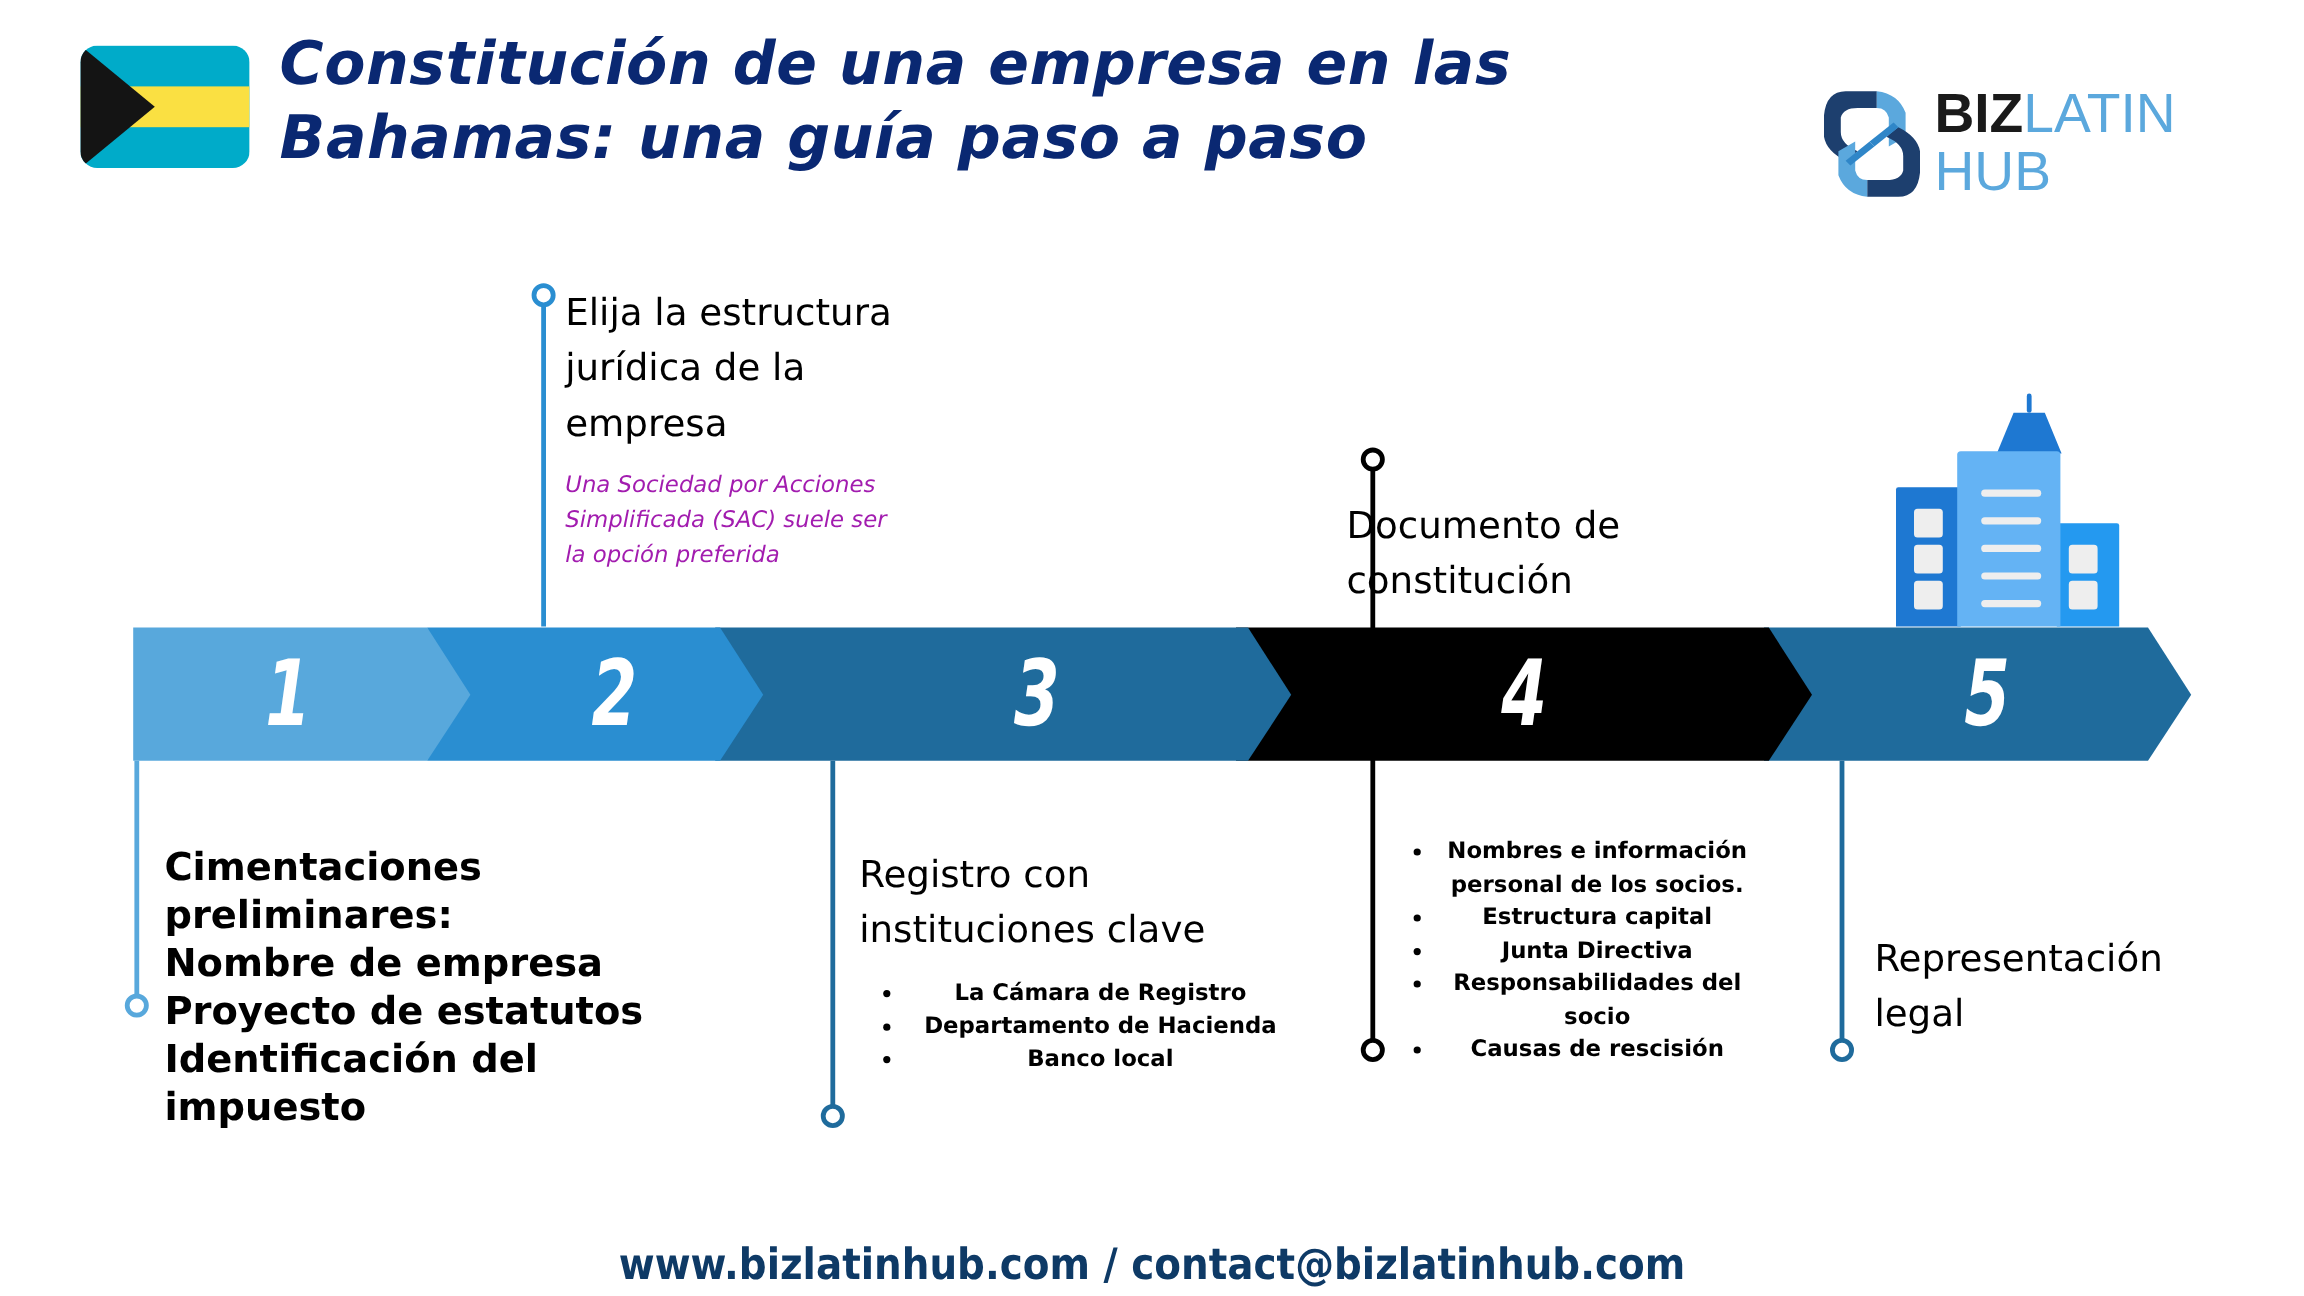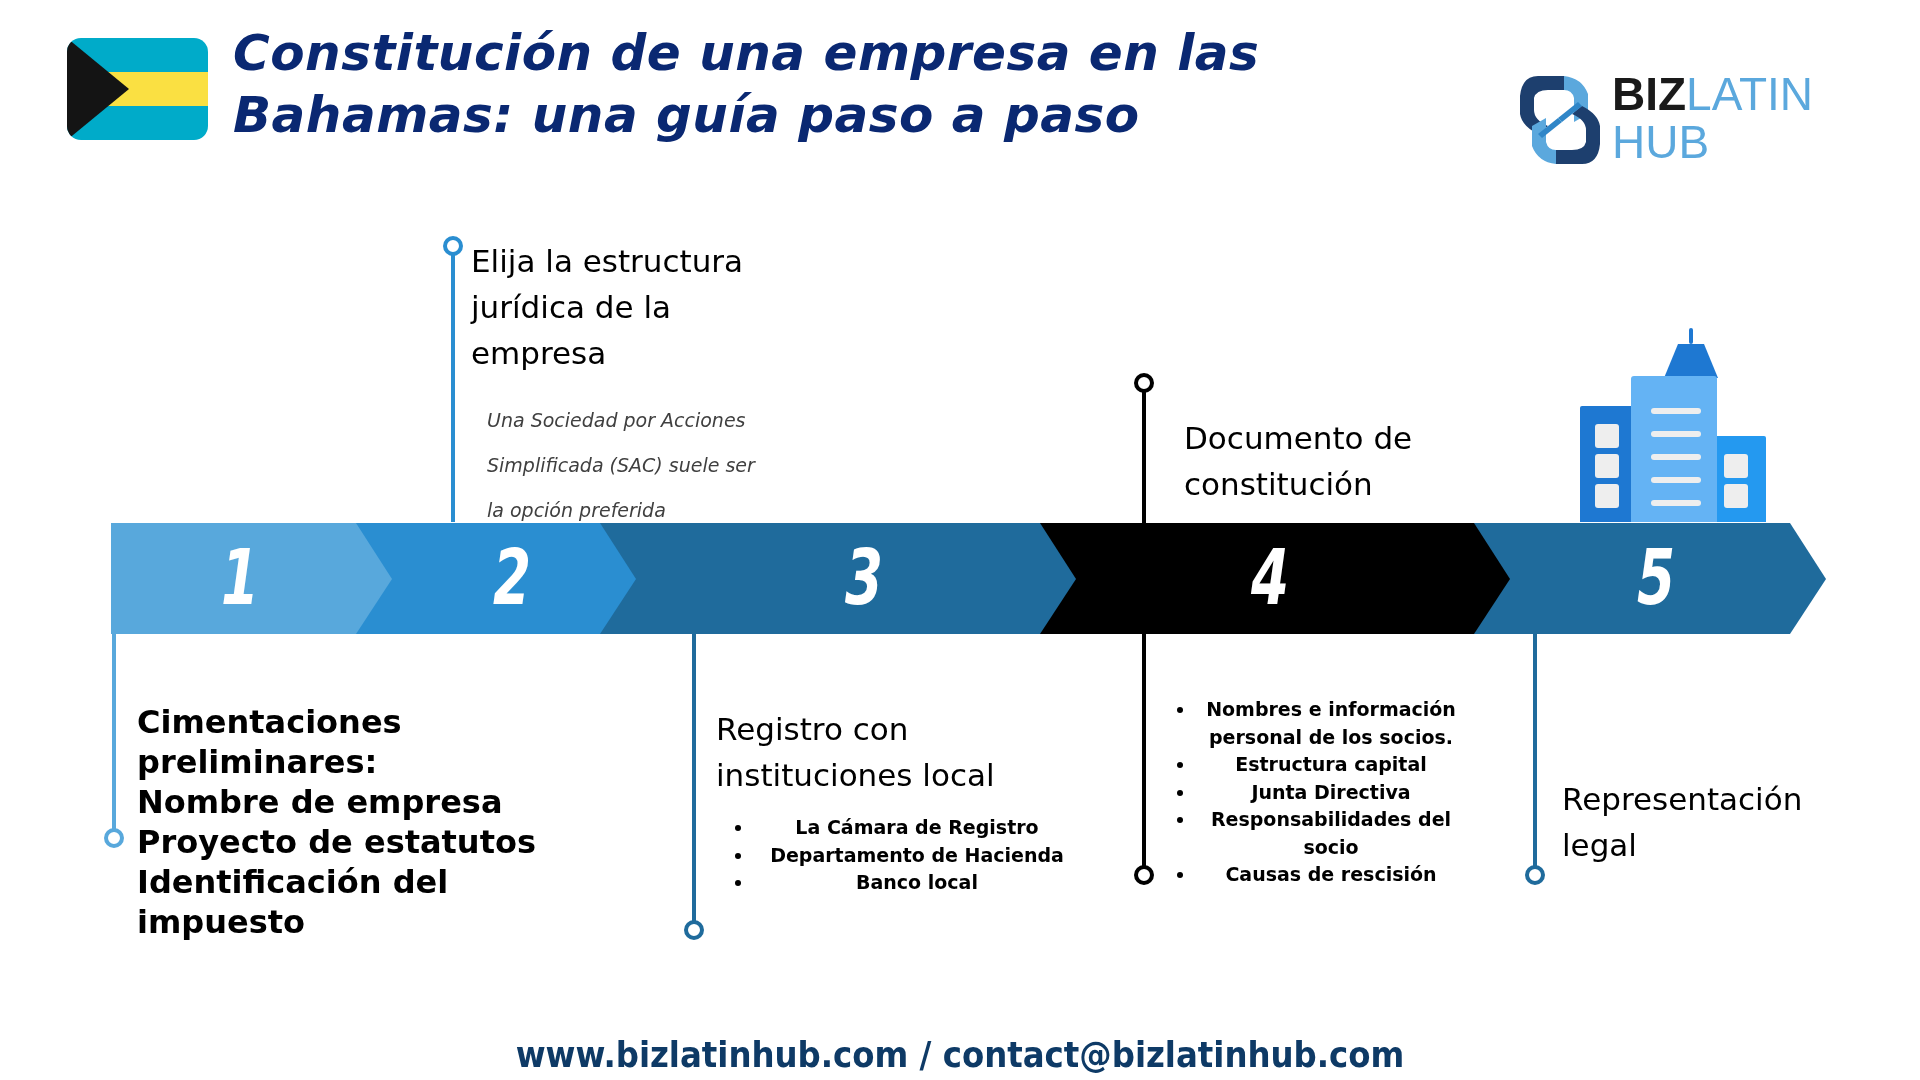--- a/index.html
+++ b/index.html
@@ -9,21 +9,21 @@
   .flag { left:67px; top:38px; width:141px; height:102px; }
   .title { left:233px; top:22px; font-family:"DejaVu Sans", sans-serif; font-weight:bold;
            font-size:50px; line-height:62px; color:#0a2872; letter-spacing:0.5px; margin:0;font-style:italic; }
   .logo-text { left:1612px; top:70px; font-family:"Liberation Sans", sans-serif; font-size:46px; line-height:48px; }
   .logo-text .biz { color:#1a1a1a; font-weight:bold; }
   .logo-text .latin, .logo-text .hub { color:#5ba8dd; }
   .band { left:0; top:0; width:1920px; height:1080px; }
   .stepnum { top:528px; width:100px; text-align:center; color:#ffffff; font-family:"DejaVu Sans", sans-serif;
              font-weight:bold; font-style:italic; font-size:76px; line-height:100px; transform:scaleX(0.72); }
   .heading { font-weight:normal; font-size:31px; line-height:46px; color:#000; margin:0; }
-  .note { font-style:italic; font-size:19px; line-height:29px; color:#404040; margin:16px; }
+  .note { font-style:italic; font-size:19px; line-height:29px; color:#a21caf; margin:0; }
   .plain { font-weight:bold; font-size:32px; line-height:40px; margin:0; }
   ul.bullets { margin:0; padding-left:24px; font-weight:bold; font-size:19px; line-height:27.5px;text-align:center; }
   ul.bullets li { padding-left:4px; }
   .footer { left:0; width:1920px; top:1030px; text-align:center; font-weight:bold; font-size:36px;
             line-height:50px; color:#0e3a66; transform:scaleX(0.9); }
 </style>
 </head>
 <body>
 
 <svg class="abs flag" viewBox="0 0 141 102">
@@ -126,29 +126,29 @@
   <p class="heading">jurídica de la</p>
   <p class="heading">empresa</p>
   <div style="height:14px"></div>
   <p class="note">Una Sociedad por Acciones</p>
   <p class="note">Simplificada (SAC) suele ser</p>
   <p class="note">la opción preferida</p>
 </div>
 
 <div class="abs" style="left:716px;top:706px;width:360px;">
   <p class="heading">Registro con</p>
-  <p class="heading">instituciones local</p>
+  <p class="heading">instituciones clave</p>
   <ul class="bullets" style="margin-top:16px;margin-left:14px;">
     <li>La Cámara de Registro</li>
     <li>Departamento de Hacienda</li>
     <li>Banco local</li>
   </ul>
 </div>
 
-<div class="abs" style="left:1184px;top:415px;width:300px;">
+<div class="abs" style="left:1122px;top:415px;width:300px;">
   <p class="heading">Documento de</p>
   <p class="heading">constitución</p>
 </div>
 
 <div class="abs" style="left:1172px;top:696px;width:290px;">
   <ul class="bullets">
     <li>Nombres e información personal de los socios.</li>
     <li>Estructura capital</li>
     <li>Junta Directiva</li>
     <li>Responsabilidades del socio</li>

